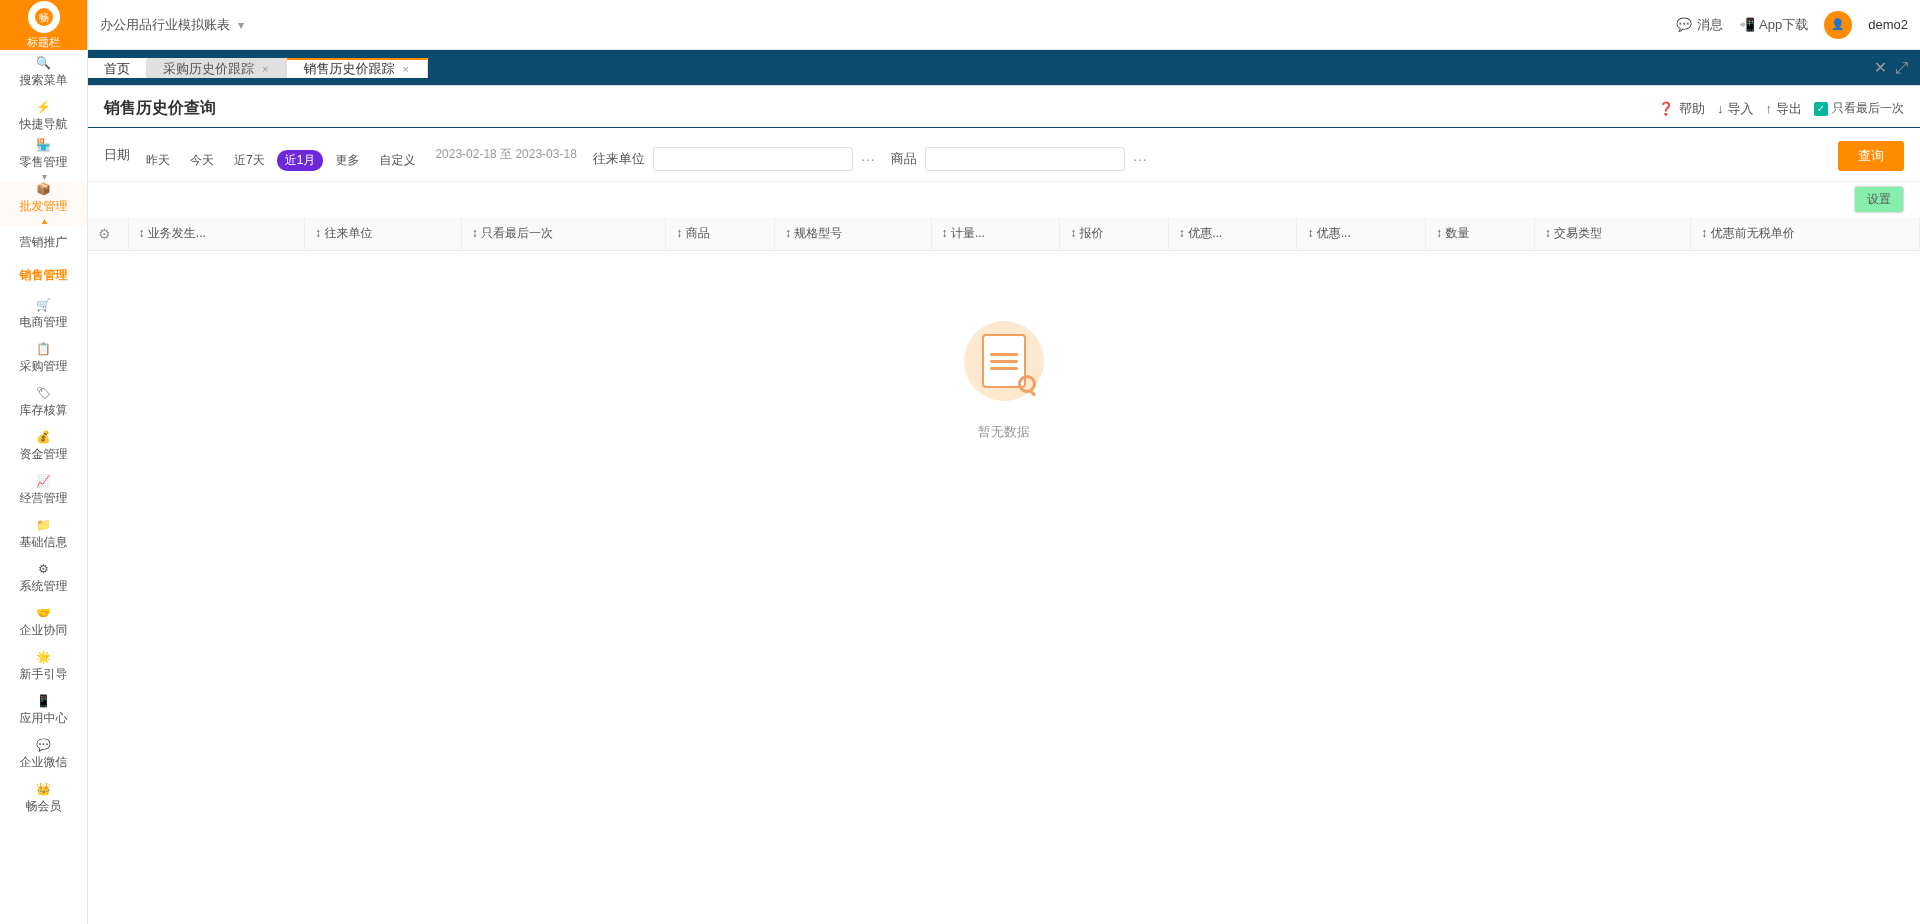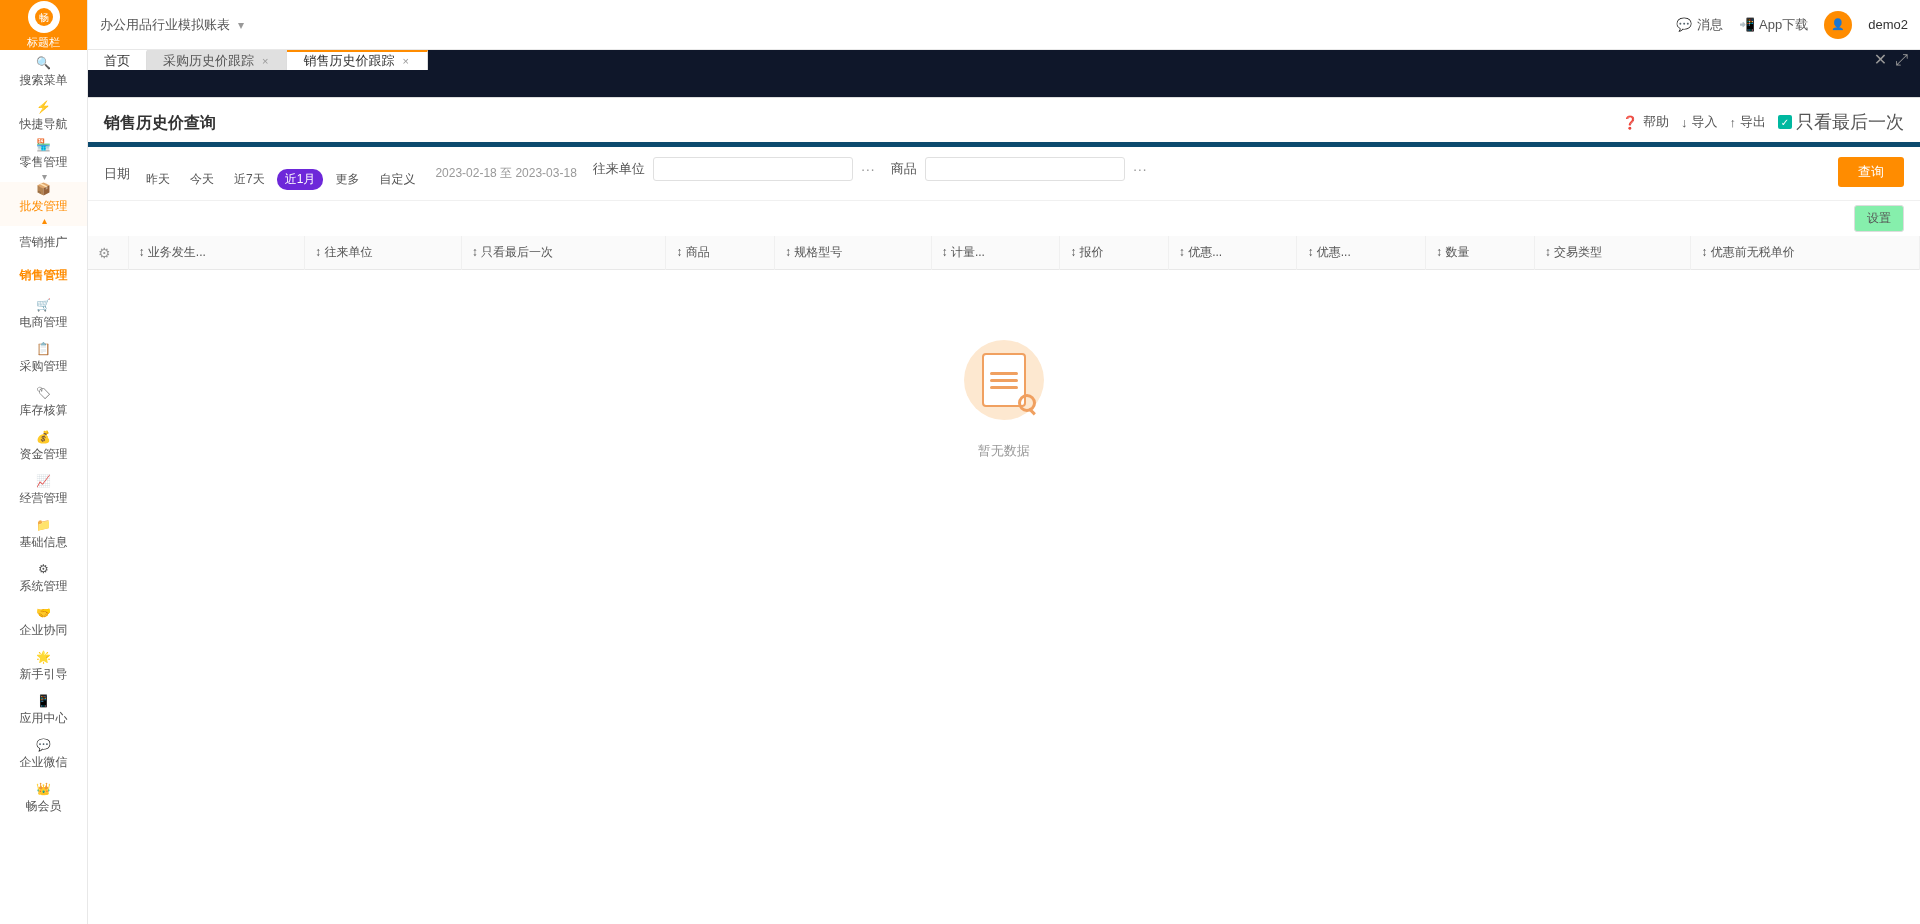--- a/index.html
+++ b/index.html
@@ -25,40 +25,40 @@
     
     .topbar { height: 50px; background: #fff; display: flex; align-items: center; border-bottom: 1px solid #e8e8e8; padding: 0 12px; justify-content: space-between; flex-shrink: 0; }
     .topbar-left { display: flex; align-items: center; gap: 8px; }
     .topbar-title { font-size: 13px; color: #555; }
     .topbar-dropdown { font-size: 12px; color: #999; cursor: pointer; }
     .topbar-right { display: flex; align-items: center; gap: 16px; }
     .topbar-action { display: flex; align-items: center; gap: 4px; color: #555; font-size: 13px; cursor: pointer; }
     .topbar-avatar { width: 28px; height: 28px; border-radius: 50%; background: #ff8c00; display: flex; align-items: center; justify-content: center; color: #fff; font-size: 11px; cursor: pointer; }
 
     
-    .tabs-bar { height: 48px; background: #0f172a; display: flex; align-items: flex-start; border-bottom: 1px solid #ddd; flex-shrink: 0; }
+    .tabs-bar { height: 36px; background: #0c4a6e; display: flex; align-items: center; border-bottom: 1px solid #ddd; flex-shrink: 0; }
     .tab { padding: 0 16px; display: flex; align-items: center; gap: 6px; cursor: pointer; font-size: 13px; color: #555; background: #e0e0e0; border-right: 1px solid #ddd; border-top: 2px solid transparent; }
     .tab.home { background: #fff; color: #333; }
     .tab.active { background: #fff; color: #333; border-top: 2px solid #ff8c00; }
     .tab-close { font-size: 11px; color: #999; cursor: pointer; padding: 2px; border-radius: 2px; }
     .tabs-window-controls { margin-left: auto; display: flex; align-items: center; gap: 8px; padding: 0 12px; }
     .window-btn { font-size: 16px; cursor: pointer; color: #999; }
 
     
     .content { flex: 1; background: #fff; overflow: hidden; display: flex; flex-direction: column; }
-    .page-header { padding: 12px 16px 8px; border-bottom: 5px solid #0c4a6e; display: flex; align-items: flex-end; justify-content: space-between; flex-shrink: 0; }
+    .page-header { padding: 12px 16px 8px; border-bottom: 1px solid #0c4a6e; display: flex; align-items: center; justify-content: space-between; flex-shrink: 0; }
     .page-title { font-size: 16px; font-weight: bold; color: #333; }
     .page-actions { display: flex; align-items: center; gap: 12px; }
     .page-action-item { display: flex; align-items: center; gap: 4px; font-size: 13px; color: #555; cursor: pointer; }
-    .checkbox-label { display: flex; align-items: center; gap: 4px; font-size: 18px; color: #555; cursor: pointer; }
+    .checkbox-label { display: flex; align-items: center; gap: 4px; font-size: 12px; color: #555; cursor: pointer; }
     .checkbox-teal { width: 14px; height: 14px; border-radius: 2px; background: #00b8a0; display: flex; align-items: center; justify-content: center; }
     .checkbox-teal::after { content: '✓'; color: #fff; font-size: 10px; }
 
     
-    .filter-bar { padding: 10px 16px; border-bottom: 1px solid #f0f0f0; display: flex; align-items: flex-start; gap: 16px; flex-shrink: 0; flex-wrap: wrap; }
+    .filter-bar { padding: 10px 16px; border-bottom: 1px solid #f0f0f0; display: flex; align-items: flex-end; gap: 16px; flex-shrink: 0; flex-wrap: wrap; }
     .filter-group { display: flex; align-items: center; gap: 8px; }
     .filter-label { color: #555; font-size: 13px; }
     .date-btns { display: flex; gap: 4px; align-items: center; margin-top: 12px; }
     .date-btn { padding: 2px 8px; font-size: 12px; color: #555; cursor: pointer; border: none; background: none; border-radius: 3px; }
     .date-btn.active { background: #6d28d9; color: #fff; border-radius: 10px; }
     .date-range { font-size: 12px; color: #999; margin-left: 4px; }
     .filter-input-group { display: flex; align-items: center; gap: 8px; }
     .filter-input { border: 1px solid #e0e0e0; border-radius: 3px; padding: 4px 8px; font-size: 12px; width: 200px; outline: none; }
     .filter-dots { color: #999; font-size: 14px; cursor: pointer; }
     .filter-actions { margin-left: auto; display: flex; gap: 8px; }

